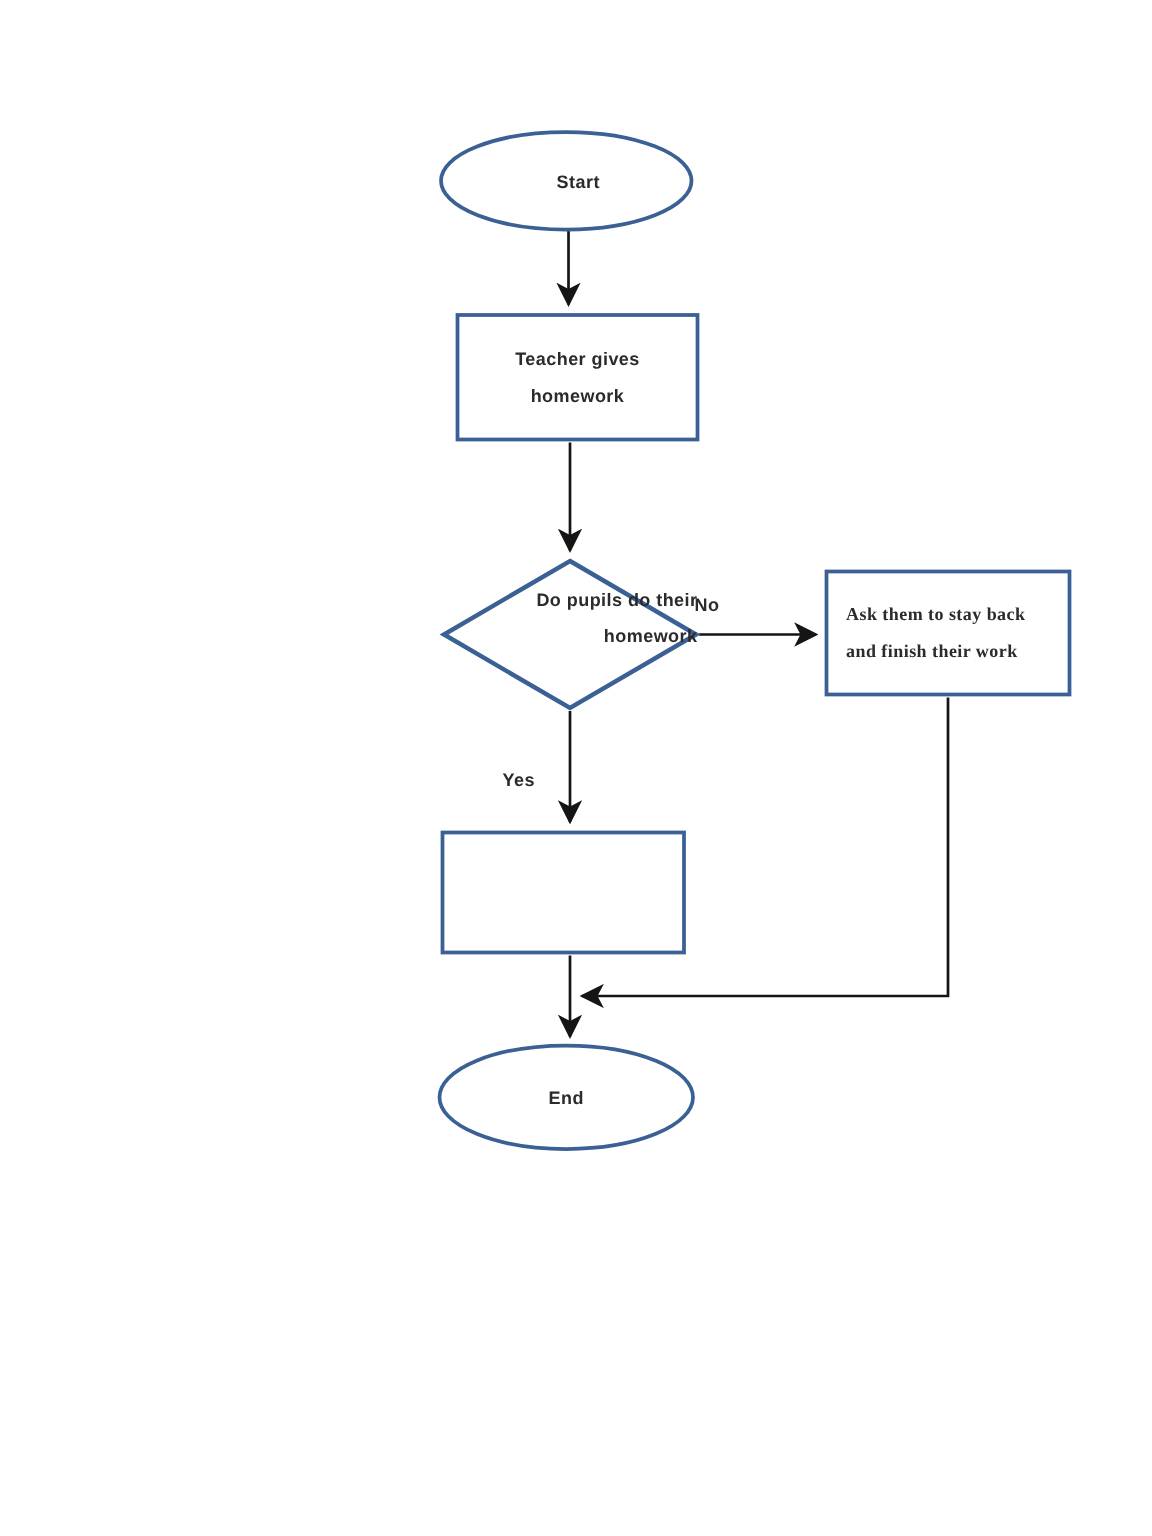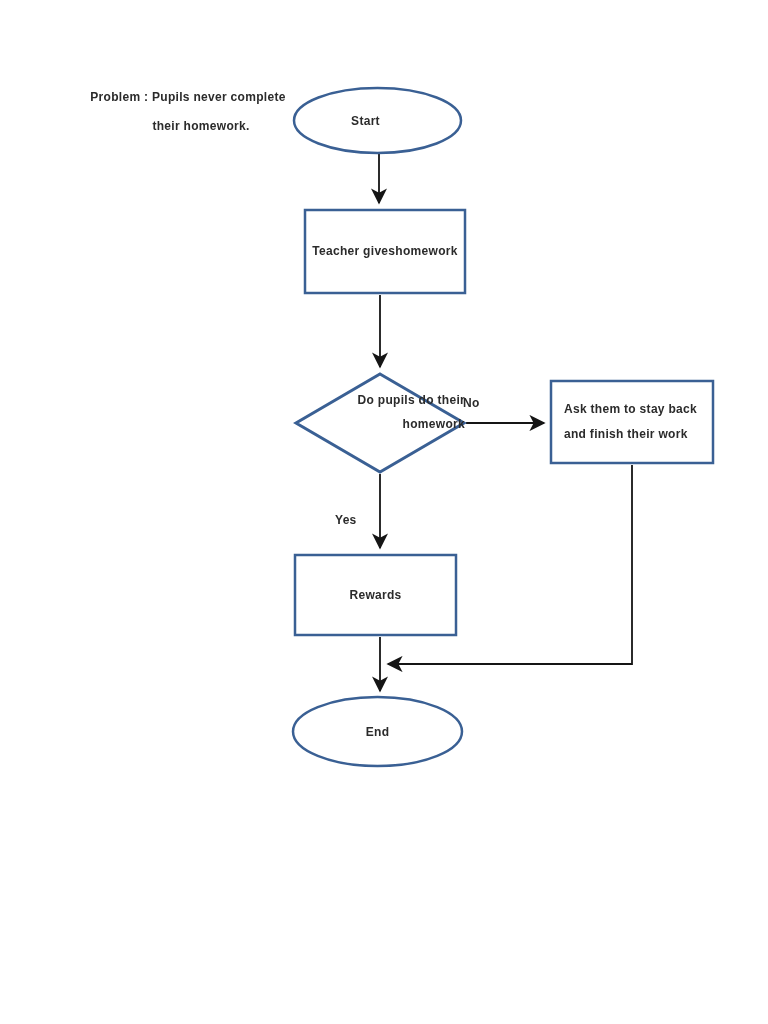--- a/index.html
+++ b/index.html
@@ -47,36 +47,36 @@
     align-items: center;
     justify-content: center;
     text-align: center;
   }
   .note {
     left: 88px; top: 83px; width: 200px;
     line-height: 29px;
     text-align: center;
   }
   .note .l2 { transform: translateX(13px); }
-  .start-label  { left: 282px; top: 88px;  width: 167px; height: 65px; }
+  .start-label  { left: 302px; top: 88px;  width: 167px; height: 65px; }
   .teacher-label {
     left: 304px; top: 209px; width: 162px; height: 85px;
-    display: flex; flex-direction: row; align-items: center; justify-content: center;
+    display: flex; flex-direction: column; align-items: center; justify-content: center;
     line-height: 25px; text-align: left;
   }
   .decision-label {
     left: 295px; top: 388px; width: 170px;
     line-height: 24px; text-align: right;
   }
   .no-label  { left: 463px; top: 396px; }
   .yes-label { left: 335px; top: 513px; }
   .ask-label {
     left: 551px; top: 381px; width: 162px; height: 82px;
     display: flex; flex-direction: column; justify-content: center; align-items: flex-start;
-    padding-left: 13px; line-height: 25px; text-align: left;
+    padding-left: 13px; line-height: 25px; text-align: left; font-family: Liberation Serif, serif;
   }
   .rewards-label { left: 294px; top: 554px; width: 163px; height: 82px; }
   .end-label     { left: 293px; top: 697px; width: 169px; height: 69px; text-align: center; }
 </style>
 </head>
 <body>
 
 <div class="page">
 
   <svg class="layer" width="768" height="1024" viewBox="0 0 768 1024">
@@ -94,24 +94,20 @@
     <path class="edge" d="M632,465 L632,664 L388,664" marker-end="url(#arrowhead)"></path>
 
     <ellipse class="shape" cx="377.5" cy="120.5" rx="83.5" ry="32.5"></ellipse>
     <rect class="shape" x="305" y="210" width="160" height="83"></rect>
     <polygon class="shape diamond-shape" points="380,374 464,423 380,472 296,423"></polygon>
     <rect class="shape" x="551" y="381" width="162" height="82"></rect>
     <rect class="shape" x="295" y="555" width="161" height="80"></rect>
     <ellipse class="shape" cx="377.5" cy="731.5" rx="84.5" ry="34.5"></ellipse>
   </svg>
 
-  <div class="label note">
-    <div class="l1">Problem : Pupils never complete</div>
-    <div class="l2">their homework.</div>
-  </div>
 
   <div class="label centerbox start-label">Start</div>
 
   <div class="label teacher-label">
     <div>Teacher gives</div>
     <div>homework</div>
   </div>
 
   <div class="label decision-label">
     <div>Do pupils do their</div>
@@ -120,17 +116,16 @@
 
   <div class="label no-label">No</div>
 
   <div class="label ask-label">
     <div>Ask them to stay back</div>
     <div>and finish their work</div>
   </div>
 
   <div class="label yes-label">Yes</div>
 
-  <div class="label centerbox rewards-label">Rewards</div>
 
   <div class="label centerbox end-label">End</div>
 
 </div>
 
 </body></html>

